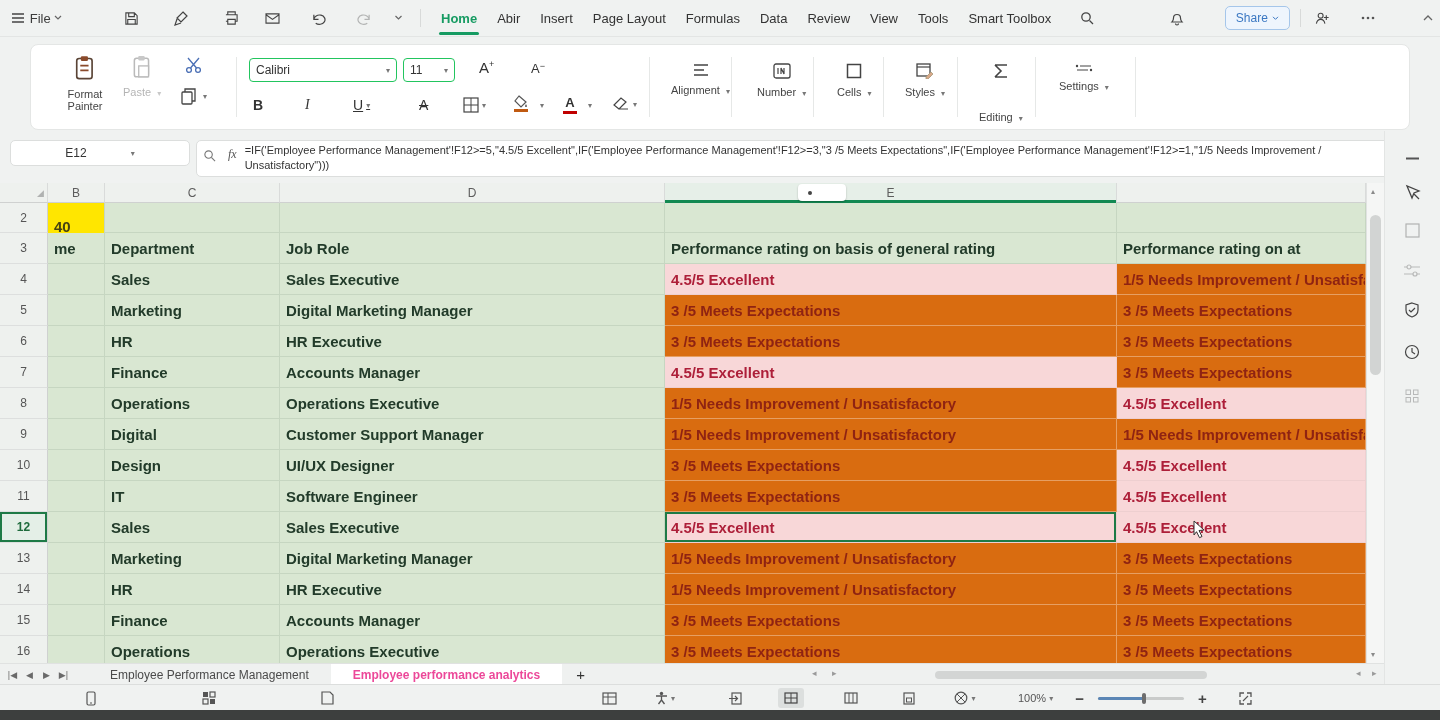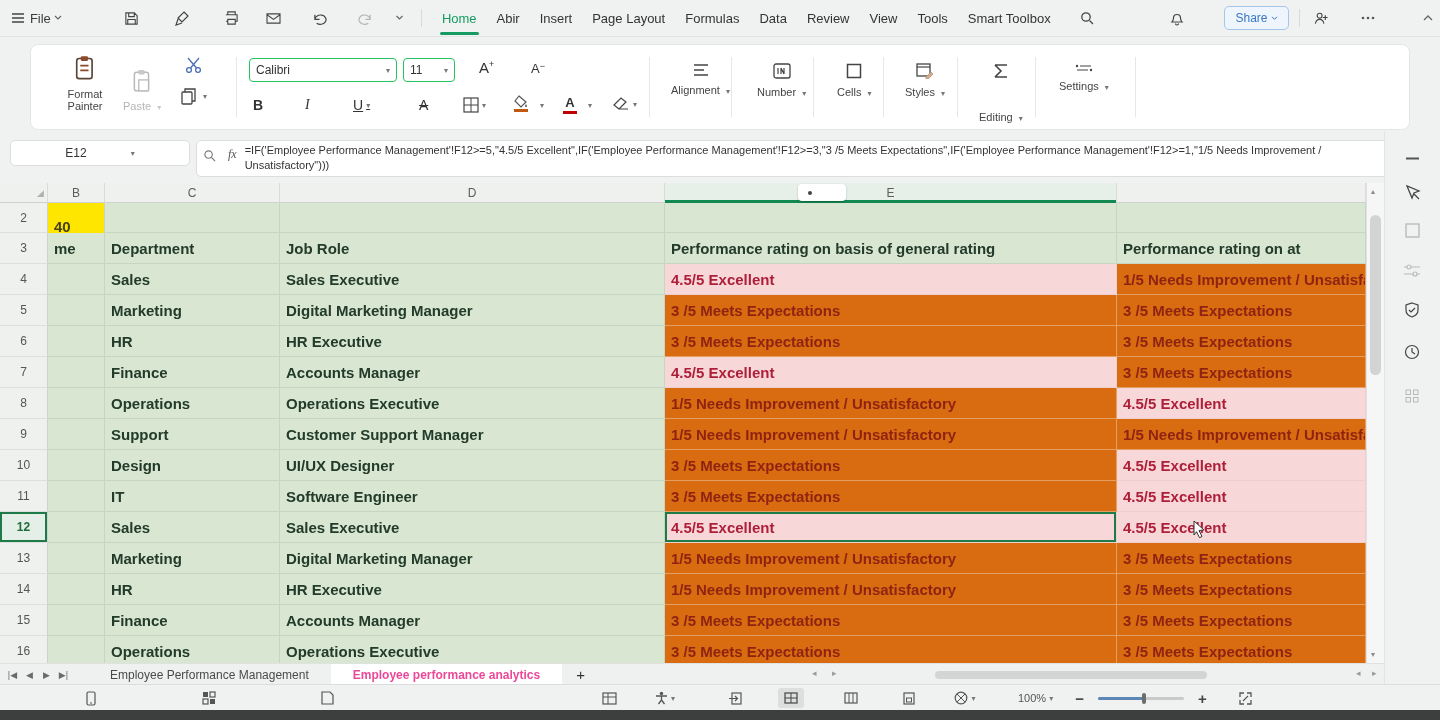--- a/index.html
+++ b/index.html
@@ -5,21 +5,21 @@
   html,body{margin:0;padding:0}
   body{width:1440px;height:720px;position:relative;overflow:hidden;
        font-family:"Liberation Sans",sans-serif;background:#f0f2f1;color:#333}
   .abs{position:absolute}
   svg{display:block}
   
   #titlebar{left:0;top:0;width:1440px;height:36px;background:#f0f2f1;border-bottom:1px solid #e3e5e4;display:flex;align-items:center}
   .tb-item{display:flex;align-items:center;gap:3px;color:#3c3c3c;font-size:13px}
   .qicon{width:30px;height:24px;display:flex;align-items:center;justify-content:center;border-radius:4px}
   .menu-tab{padding:0 2px;margin:0 8px;font-size:13px;color:#333;cursor:default;position:relative;white-space:nowrap}
-  .menu-tab.active{color:#169b62;font-weight:normal}
+  .menu-tab.active{color:#169b62;font-weight:bold}
   .menu-tab.active::after{content:"";position:absolute;left:0;right:0;bottom:-9px;height:3px;background:#169b62;border-radius:2px}
   #share-btn{display:flex;align-items:center;gap:4px;border:1px solid #a5c6ea;background:#eef5fd;color:#3a77c2;
              font-size:12px;border-radius:5px;padding:2px 10px;height:18px}
   .vdiv{width:1px;height:18px;background:#d8dad9;margin:0 10px}
   
   #ribbon-card{left:30px;top:44px;width:1378px;height:84px;background:#fff;border:1px solid #e4e6e5;border-radius:8px}
   .rb-label{font-size:11px;color:#444;text-align:center;line-height:12px}
   .rb-group{position:absolute;top:12px;display:flex;flex-direction:column;align-items:center;gap:7px}
   .rb-div{position:absolute;top:12px;width:1px;height:60px;background:#e6e8e7}
   .fontbox{border:1px solid #22c55e;border-radius:4px;background:#fff;display:flex;align-items:center;justify-content:space-between;
@@ -177,21 +177,21 @@
 <div id="ribbon-card" class="abs">
 
   <div class="rb-group" style="left:30px;top:10px">
     <svg width="24" height="26" viewBox="0 0 20 22">
       <rect x="3" y="3" width="13" height="17" rx="2" stroke="#5a4436" fill="none" stroke-width="1.4"></rect>
       <rect x="6.5" y="1" width="6" height="4" rx="1" fill="#8a4a2b"></rect>
       <path d="M6 9h7M6 13h7" stroke="#8a4a2b" stroke-width="1.4"></path>
     </svg>
     <div class="rb-label" style="width:48px">Format Painter</div>
   </div>
-  <div class="rb-group" style="left:92px;top:24px;opacity:.4">
+  <div class="rb-group" style="left:92px;top:10px;opacity:.4">
     <svg width="22" height="24" viewBox="0 0 20 22">
       <rect x="3" y="3" width="13" height="17" rx="2" stroke="#555" fill="none" stroke-width="1.4"></rect>
       <rect x="6.5" y="1" width="6" height="4" rx="1" fill="#777"></rect>
       <rect x="7" y="10" width="9" height="10" fill="#fff" stroke="#555" stroke-width="1.2"></rect>
     </svg>
     <div class="rb-label">
       <span>Paste</span> <span class="small-caret">▾</span>
     </div>
   </div>
   <div class="rb-group" style="left:150px;top:12px;gap:14px">
@@ -409,21 +409,21 @@
       <div class="gut" style="height:31px">8</div>
       <div class="cell green" style="width:57px;height:31px"></div>
       <div class="cell green" style="width:175px;height:31px">Operations</div>
       <div class="cell green" style="width:385px;height:31px">Operations Executive</div>
       <div class="cell orange" style="width:452px;height:31px">1/5 Needs Improvement / Unsatisfactory</div>
       <div class="cell pink" style="width:249px;height:31px">4.5/5 Excellent</div>
     </div>
     <div class="grow" style="height:31px">
       <div class="gut" style="height:31px">9</div>
       <div class="cell green" style="width:57px;height:31px"></div>
-      <div class="cell green" style="width:175px;height:31px">Support</div>
+      <div class="cell green" style="width:175px;height:31px">Digital</div>
       <div class="cell green" style="width:385px;height:31px">Customer Support Manager</div>
       <div class="cell orange" style="width:452px;height:31px">1/5 Needs Improvement / Unsatisfactory</div>
       <div class="cell orange" style="width:249px;height:31px">1/5 Needs Improvement / Unsatisfactory</div>
     </div>
     <div class="grow" style="height:31px">
       <div class="gut" style="height:31px">10</div>
       <div class="cell green" style="width:57px;height:31px"></div>
       <div class="cell green" style="width:175px;height:31px">Design</div>
       <div class="cell green" style="width:385px;height:31px">UI/UX Designer</div>
       <div class="cell orange" style="width:452px;height:31px">3 /5 Meets Expectations</div>

